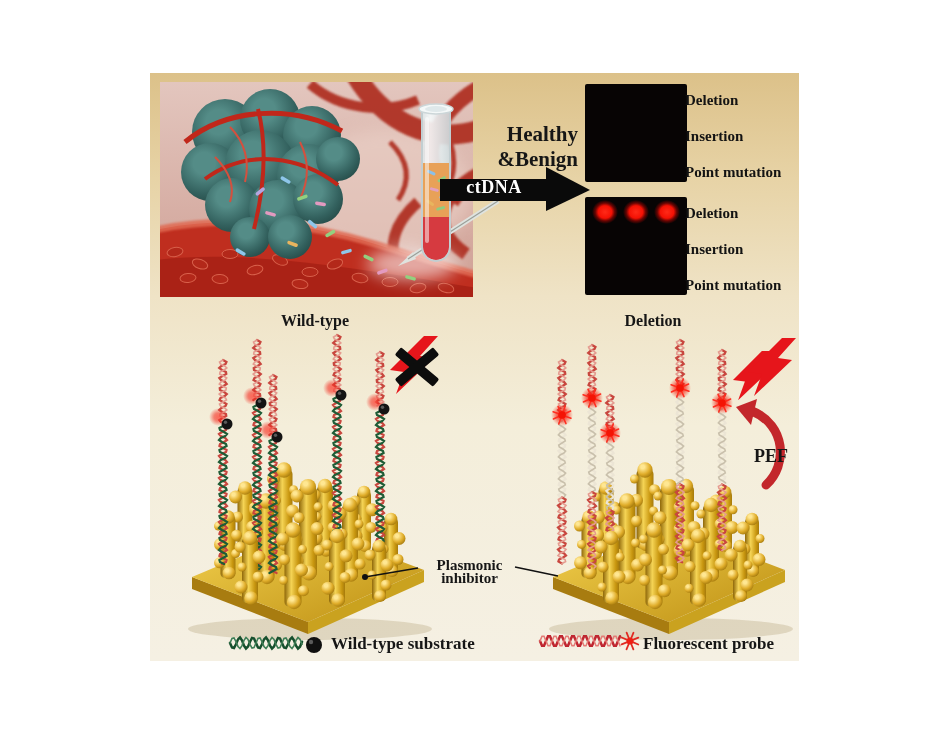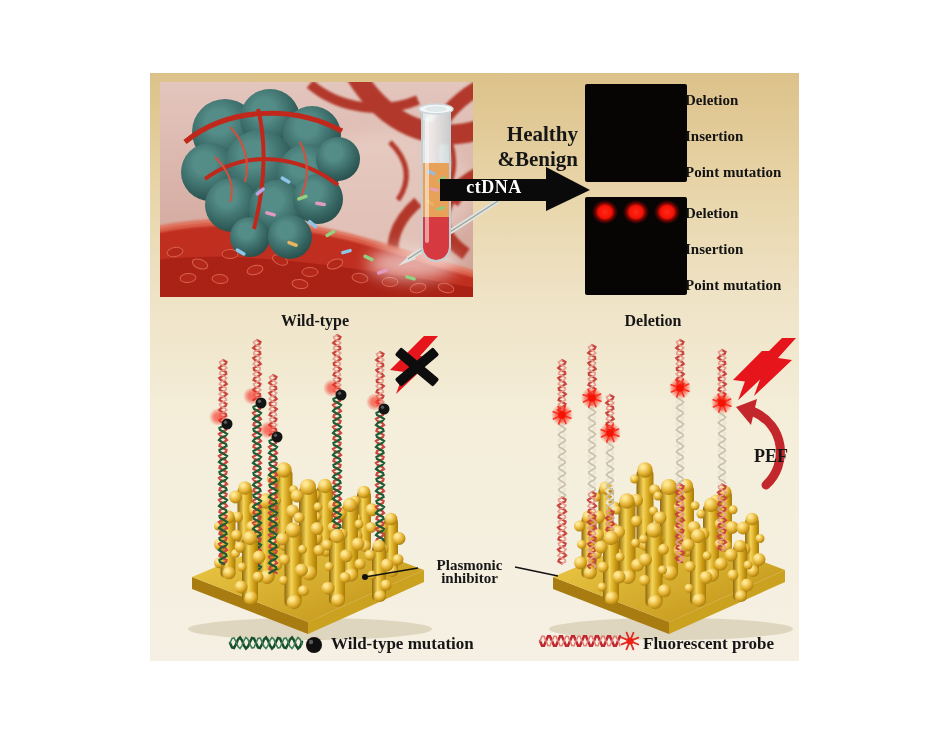--- a/index.html
+++ b/index.html
@@ -630,16 +630,16 @@
     <div class="abs scene-title" style="left:95px;top:239px;width:140px;">Wild-type</div>
     <div class="abs scene-title" style="left:433px;top:239px;width:140px;">Deletion</div>
 
     <div class="abs pef-text" style="left:578px;top:373px;width:60px;">PEF</div>
 
     <div class="abs plasmonic-label" style="left:272px;top:486px;width:95px;">
       <div>Plasmonic</div>
       <div>inhibitor</div>
     </div>
 
-    <div class="abs legend-label" style="left:181px;top:561px;">Wild-type mutation</div>
+    <div class="abs legend-label" style="left:181px;top:561px;">Wild-type substrate</div>
     <div class="abs legend-label" style="left:493px;top:561px;">Fluorescent probe</div>
   </div>
 </div>
 
 </body></html>

